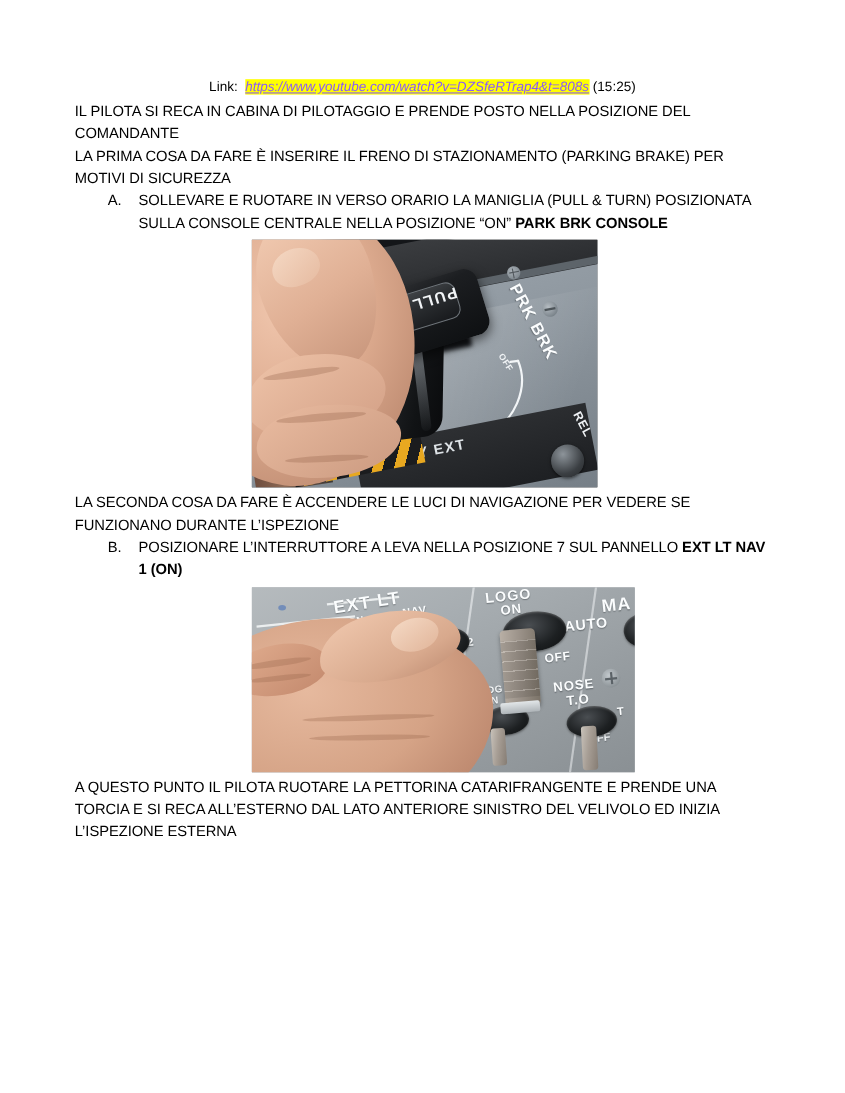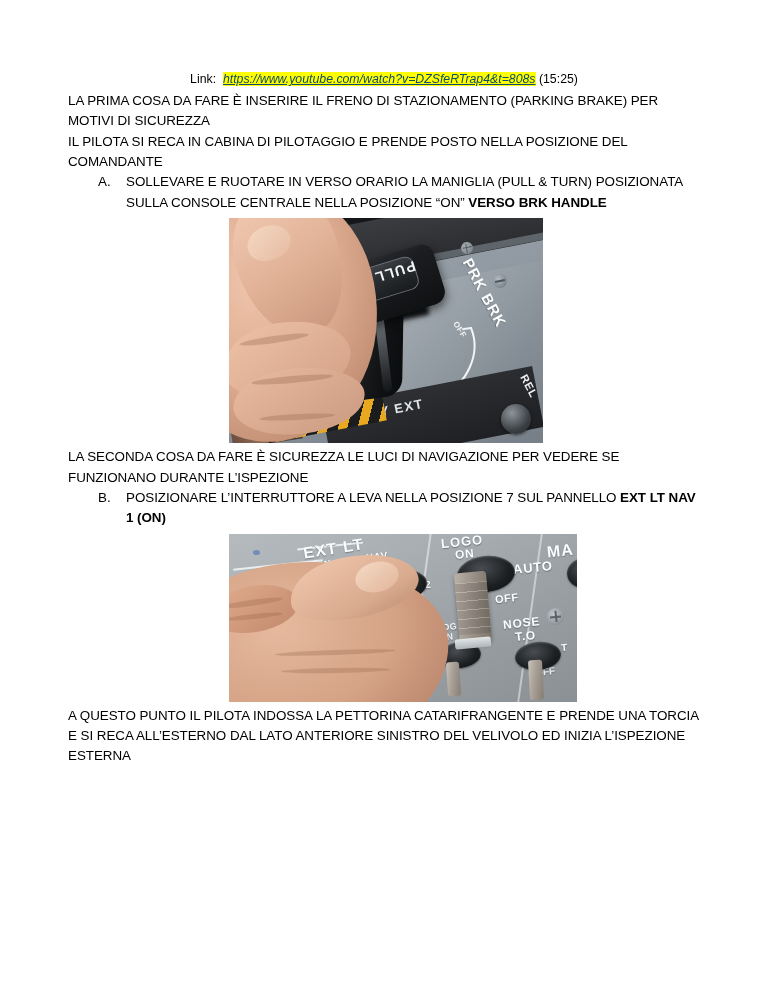--- a/index.html
+++ b/index.html
@@ -32,21 +32,21 @@
   }
   .link-line {
     text-align: center;
     font-size: 12.3px;
     margin: 0 0 3px 0;
     line-height: 1.3;
   }
   .link-label { color: #000; }
   .link-url {
     background: #ffff00;
-    color: #0c4a6e;
+    color: #8b5cf6;
     font-style: italic;
     text-decoration: underline;
     font-weight: 500;
   }
   .link-time { color: #000; }
   p.body-par {
     margin: 0;
     font-size: 13.4px;
     line-height: 1.52;
     letter-spacing: -0.05px;
@@ -522,27 +522,27 @@
 <body>
 
 <div class="page">
 
 
   <p class="link-line">
     <span class="link-label">Link:</span>
     <span>&nbsp;</span><a class="link-url" href="#">https://www.youtube.com/watch?v=DZSfeRTrap4&amp;t=808s</a><span>&nbsp;</span><span class="link-time">(15:25)</span>
   </p>
 
+  <p class="body-par">IL PILOTA SI RECA IN CABINA DI PILOTAGGIO E PRENDE POSTO NELLA POSIZIONE DEL COMANDANTE</p>
+
   <p class="body-par">LA PRIMA COSA DA FARE È INSERIRE IL FRENO DI STAZIONAMENTO (PARKING BRAKE) PER MOTIVI DI SICUREZZA</p>
-
-  <p class="body-par">IL PILOTA SI RECA IN CABINA DI PILOTAGGIO E PRENDE POSTO NELLA POSIZIONE DEL COMANDANTE</p>
 
   <ol class="alpha-list">
     <li>
-      <span class="marker">A.</span><span>SOLLEVARE E RUOTARE IN VERSO ORARIO LA MANIGLIA (PULL &amp; TURN) POSIZIONATA SULLA CONSOLE CENTRALE NELLA POSIZIONE “ON” </span><b>VERSO BRK HANDLE</b>
+      <span class="marker">A.</span><span>SOLLEVARE E RUOTARE IN VERSO ORARIO LA MANIGLIA (PULL &amp; TURN) POSIZIONATA SULLA CONSOLE CENTRALE NELLA POSIZIONE “ON” </span><b>PARK BRK CONSOLE</b>
     </li>
   </ol>
 
   <div class="figure fig-indent-1">
     <div class="photo1">
       <div class="p1-console"></div>
       <div class="p1-console-sheen"></div>
       <div class="p1-dark-left"></div>
       <div class="p1-topbar"></div>
       <div class="p1-topbar-edge"></div>
@@ -578,21 +578,21 @@
       <div class="p1-thumb"></div>
       <div class="p1-thumbnail"></div>
       <div class="p1-finger1"></div>
       <div class="p1-finger2"></div>
       <div class="p1-crease" style="left:10px;top:118px;width:70px;height:7px;transform:rotate(-8deg);"></div>
       <div class="p1-crease" style="left:22px;top:158px;width:82px;height:7px;transform:rotate(-5deg);"></div>
       <div class="p1-crease" style="left:30px;top:196px;width:76px;height:6px;transform:rotate(-3deg);"></div>
     </div>
   </div>
 
-  <p class="body-par">LA SECONDA COSA DA FARE È SICUREZZA LE LUCI DI NAVIGAZIONE PER VEDERE SE FUNZIONANO DURANTE L’ISPEZIONE</p>
+  <p class="body-par">LA SECONDA COSA DA FARE È ACCENDERE LE LUCI DI NAVIGAZIONE PER VEDERE SE FUNZIONANO DURANTE L’ISPEZIONE</p>
 
   <ol class="alpha-list">
     <li>
       <span class="marker">B.</span><span>POSIZIONARE L’INTERRUTTORE A LEVA NELLA POSIZIONE 7 SUL PANNELLO </span><b>EXT LT NAV 1 (ON)</b>
     </li>
   </ol>
 
   <div class="figure fig-indent-2">
     <div class="photo2">
       <div class="p2-panel"></div>
@@ -646,15 +646,15 @@
       <div class="p2-knuckle"></div>
       <div class="p2-finger-top"></div>
       <div class="p2-fingertip"></div>
       <div class="p2-crease" style="left:-10px;top:66px;width:64px;height:6px;transform:rotate(-8deg);"></div>
       <div class="p2-crease" style="left:-4px;top:80px;width:58px;height:5px;transform:rotate(-6deg);"></div>
       <div class="p2-crease" style="left:46px;top:116px;width:120px;height:5px;transform:rotate(-2deg);"></div>
       <div class="p2-crease" style="left:52px;top:134px;width:110px;height:5px;transform:rotate(-1deg);"></div>
     </div>
   </div>
 
-  <p class="body-par">A QUESTO PUNTO IL PILOTA INDOSSA LA PETTORINA CATARIFRANGENTE E PRENDE UNA TORCIA E SI RECA ALL’ESTERNO DAL LATO ANTERIORE SINISTRO DEL VELIVOLO ED INIZIA L’ISPEZIONE ESTERNA</p>
+  <p class="body-par">A QUESTO PUNTO IL PILOTA RUOTARE LA PETTORINA CATARIFRANGENTE E PRENDE UNA TORCIA E SI RECA ALL’ESTERNO DAL LATO ANTERIORE SINISTRO DEL VELIVOLO ED INIZIA L’ISPEZIONE ESTERNA</p>
 
 </div>
 
 </body></html>

